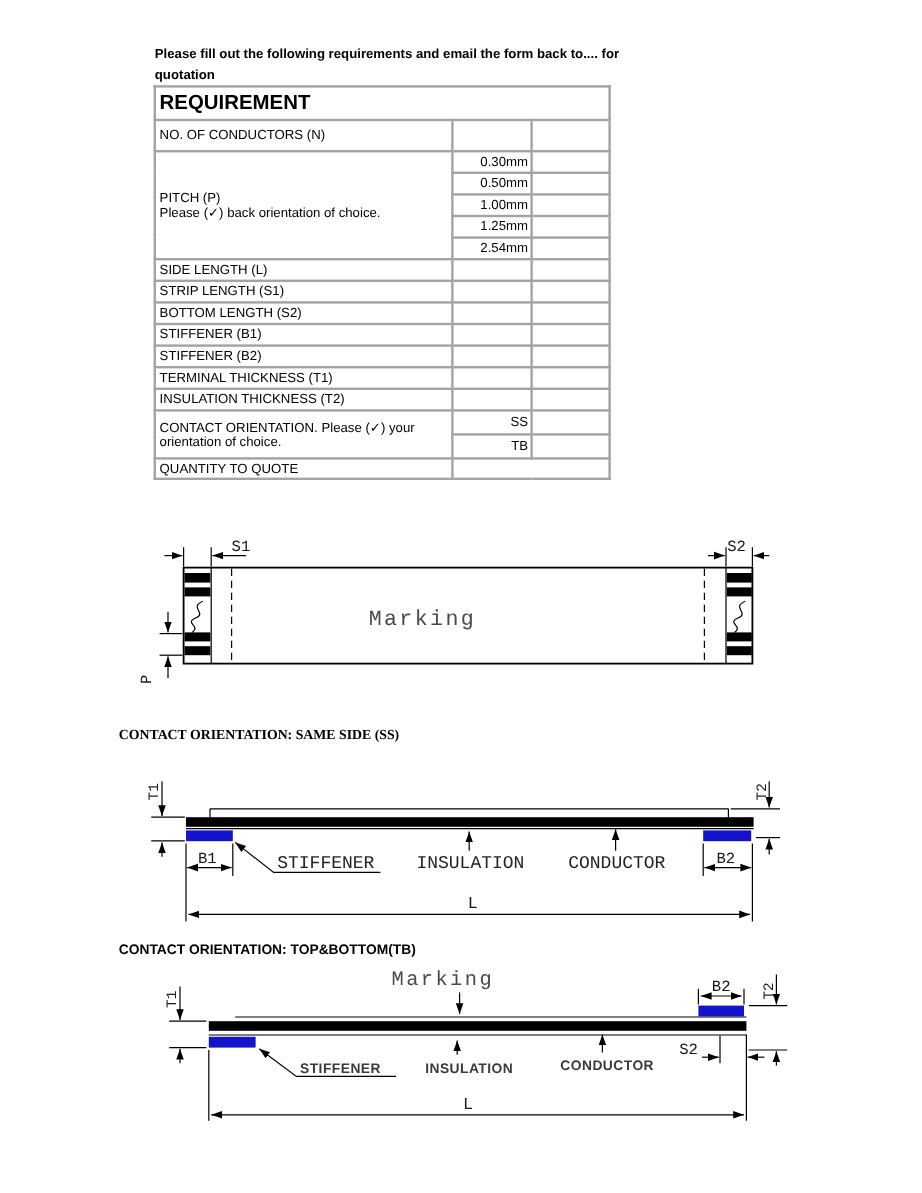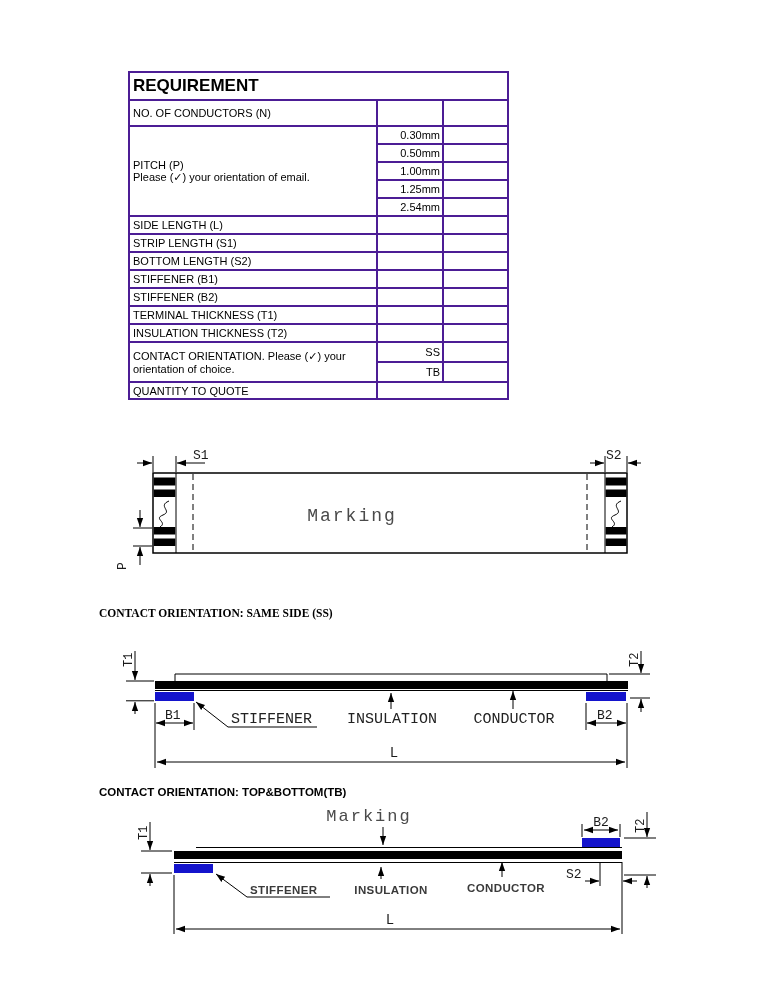--- a/index.html
+++ b/index.html
@@ -2,61 +2,65 @@
 <html><head>
 <meta charset="utf-8">
 <style>
   html,body{margin:0;padding:0;background:#fff;}
   .page{position:relative;width:768px;height:994px;background:#fff;overflow:hidden;
         font-family:"Liberation Sans",sans-serif;color:#000;}
   .instructions{position:absolute;left:129px;top:36px;width:430px;
         font-size:11px;font-weight:bold;line-height:18px;}
   table.req{position:absolute;left:128px;top:71px;width:379px;border-collapse:collapse;
         table-layout:fixed;font-size:11px;}
-  table.req td{border:2px solid #4c1d95;padding:0 2px 0 3px;vertical-align:middle;overflow:hidden;}
+  table.req td{border:2px solid #a3a3a3;padding:0 2px 0 3px;vertical-align:middle;overflow:hidden;}
   table.req td.hdr{font-size:17px;font-weight:bold;height:26px;padding-left:3px;}
   td.r-n{height:24px;margin-top:40px;}
   td.r-s{height:16px;}
   td.r-c{height:18px;}
   td.r-q{height:15px;}
   td.opt{text-align:right;padding:0;}
   td.fill{padding:0;}
   .dim{font-family:"Liberation Mono",monospace;fill:#1a1a1a;}
   .cadlbl{font-family:"Liberation Mono",monospace;fill:#222;}
   .sanslbl{font-family:"Liberation Sans",sans-serif;font-weight:bold;fill:#3a3a3a;letter-spacing:0.4px;}
   .marking{font-family:"Liberation Mono",monospace;fill:#4a4a4a;letter-spacing:2px;}
   svg line,svg path.ln{stroke:#000;stroke-width:1;fill:none;}
   svg .gry{stroke:#9a9a9a;}
   .dg-heading{position:absolute;font-size:11.5px;font-weight:bold;}
 </style>
 </head>
 <body>
 
 <div class="page">
 
+  <div class="instructions">
+    <div>Please fill out the following requirements and email the form back to.... for</div>
+    <div>quotation</div>
+  </div>
 
   <table class="req">
     <colgroup>
         <col style="width:248px">
         <col style="width:66px">
         <col style="width:65px">
       </colgroup>
     <tbody>
         <tr>
           <td class="hdr" colspan="3">REQUIREMENT</td>
         </tr>
     <tr>
       <td class="r-n">NO. OF CONDUCTORS (N)</td>
       <td class="r-n fill"></td>
       <td class="r-n fill"></td>
     </tr>
     <tr>
       <td rowspan="5">
         <div>PITCH (P)</div>
-        <div>Please (✓) your orientation of email.</div>
+        <div>Please (✓) back orientation of choice.</div>
       </td>
       <td class="r-s opt">0.30mm</td>
       <td class="r-s fill"></td>
     </tr>
     <tr>
           <td class="r-s opt">0.50mm</td>
         <td class="r-s fill"></td>
         </tr>
     <tr>
           <td class="r-s opt">1.00mm</td>

